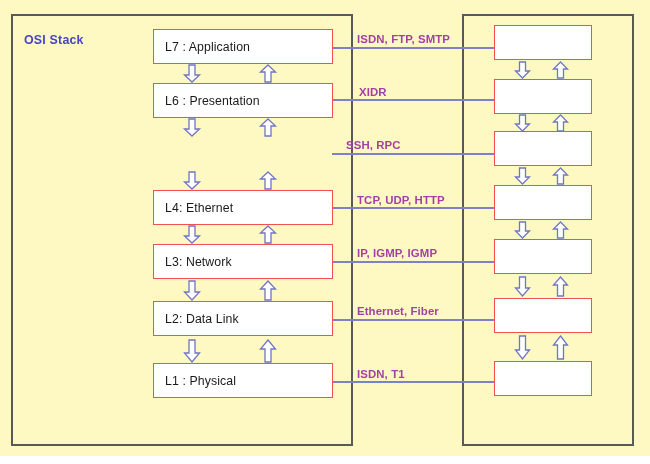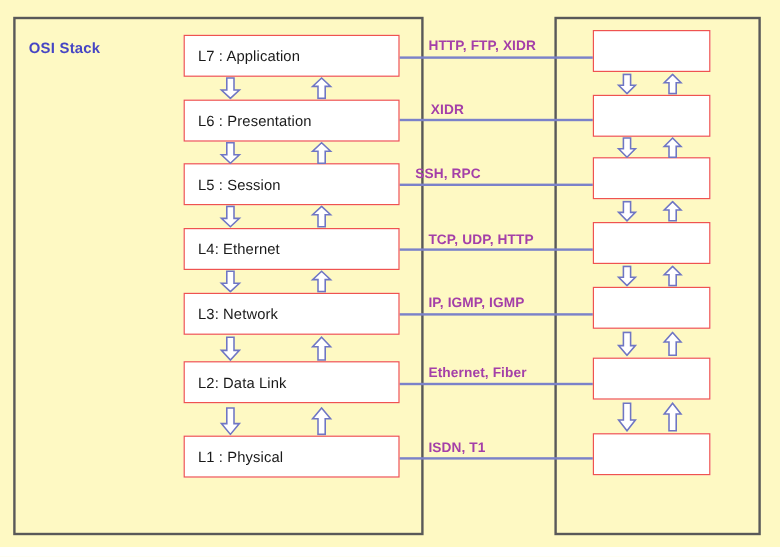--- a/index.html
+++ b/index.html
@@ -106,23 +106,20 @@
   <div class="outer-box" id="outer-right"></div>
 
   <div id="osi-title">OSI Stack</div>
 
   <div class="layer-box left" style="top:29px">
     <span class="layer-label">L7 : Application</span>
   </div>
   <div class="layer-box left" style="top:83px">
     <span class="layer-label">L6 : Presentation</span>
   </div>
-  <div class="layer-box left" style="top:136px">
-    <span class="layer-label">L5 : Session</span>
-  </div>
   <div class="layer-box left" style="top:190px">
     <span class="layer-label">L4: Ethernet</span>
   </div>
   <div class="layer-box left" style="top:244px">
     <span class="layer-label">L3: Network</span>
   </div>
   <div class="layer-box left" style="top:301px">
     <span class="layer-label">L2: Data Link</span>
   </div>
   <div class="layer-box left" style="top:363px">
@@ -152,21 +149,21 @@
   </div>
 
   <div class="connector" style="left:332px; top:47px;  width:163px;"></div>
   <div class="connector" style="left:332px; top:99px;  width:163px;"></div>
   <div class="connector" style="left:332px; top:153px; width:163px;"></div>
   <div class="connector" style="left:332px; top:207px; width:163px;"></div>
   <div class="connector" style="left:332px; top:261px; width:163px;"></div>
   <div class="connector" style="left:332px; top:319px; width:163px;"></div>
   <div class="connector" style="left:332px; top:381px; width:163px;"></div>
 
-  <div class="proto-label" style="left:357px; top:33px;">HTTP, FTP, XIDR</div>
+  <div class="proto-label" style="left:357px; top:33px;">ISDN, FTP, SMTP</div>
   <div class="proto-label" style="left:359px; top:86px;">XIDR</div>
   <div class="proto-label" style="left:346px; top:139px;">SSH, RPC</div>
   <div class="proto-label" style="left:357px; top:194px;">TCP, UDP, HTTP</div>
   <div class="proto-label" style="left:357px; top:247px;">IP, IGMP, IGMP</div>
   <div class="proto-label" style="left:357px; top:305px;">Ethernet, Fiber</div>
   <div class="proto-label" style="left:357px; top:368px;">ISDN, T1</div>
 
   <div class="arrow" style="left:182px; top:64px;">
     <svg width="20" height="19" viewBox="0 0 20 19">
         <path d="M7 1 H13 V11 H17.5 L10 18 L2.5 11 H7 Z" fill="#ffffff" stroke="#6f76c4" stroke-width="1.3"></path>

